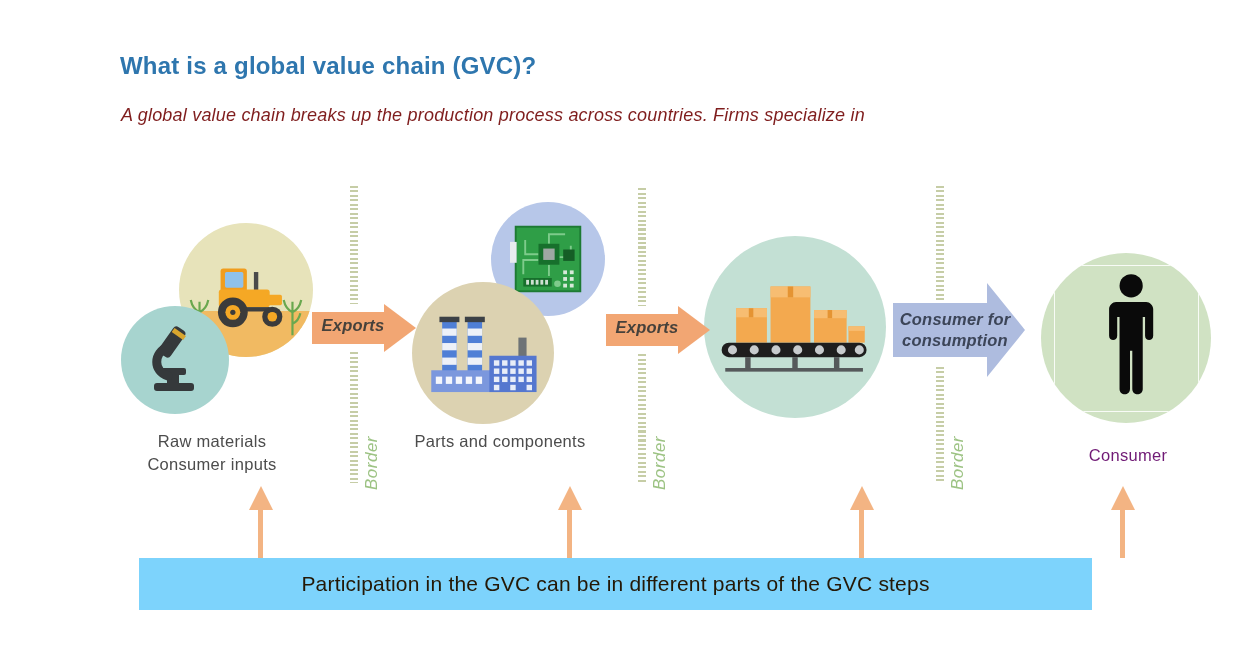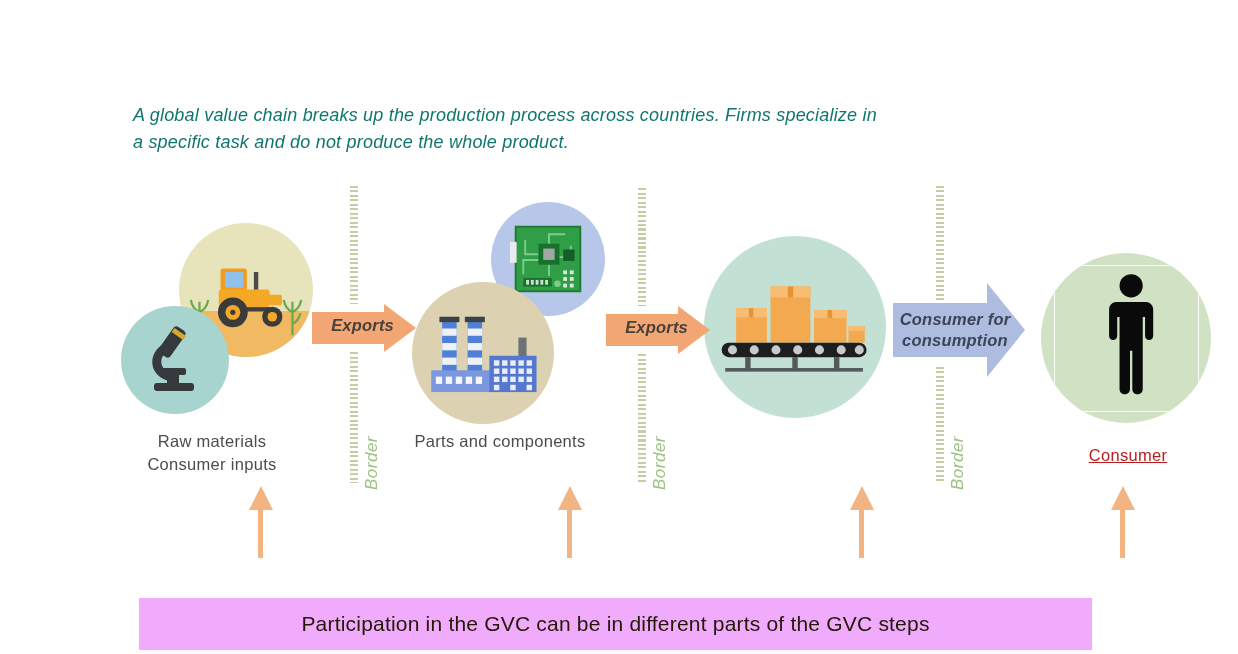--- a/index.html
+++ b/index.html
@@ -4,21 +4,21 @@
 <style>
   html,body{margin:0;padding:0;background:#ffffff;}
   .canvas{
     position:relative;width:1238px;height:654px;background:#ffffff;overflow:hidden;
     font-family:"Liberation Sans", sans-serif;
   }
   .title{
     position:absolute;left:120px;top:52px;font-size:24px;font-weight:bold;color:#2e76ae;letter-spacing:.2px;
   }
   .subtitle{
-    position:absolute;left:133px;top:102px;font-size:18px;font-style:italic;color:#0f766e;line-height:27px;letter-spacing:.2px;
+    position:absolute;left:121px;top:102px;font-size:18px;font-style:italic;color:#7f1d1d;line-height:27px;letter-spacing:.2px;
   }
   .circle{position:absolute;border-radius:50%;overflow:hidden;}
   .c-tractor{left:179px;top:223px;width:134px;height:134px;background:#e7e3ba;z-index:1;}
   .c-tractor .ground{position:absolute;left:0;right:0;top:66%;bottom:0;background:#f1ba62;}
   .c-tractor svg{position:absolute;left:10px;bottom:16px;width:114px;}
   .c-micro{left:121px;top:306px;width:108px;height:108px;background:#a7d4cf;z-index:3;}
   .c-micro svg{position:absolute;left:24px;top:16px;width:60px;}
   .c-circuit{left:491px;top:202px;width:114px;height:114px;background:#b7c7e9;z-index:1;}
   .c-circuit svg{position:absolute;left:19px;top:19px;width:76px;}
   .c-factory{left:412px;top:282px;width:142px;height:142px;background:#dcd2b1;z-index:3;}
@@ -27,21 +27,21 @@
   .c-goods svg{position:absolute;left:14px;top:36px;width:154px;}
   .c-consumer{left:1041px;top:253px;width:170px;height:170px;background:#d0e2c3;}
   .c-consumer .frame{position:absolute;left:13px;top:12px;width:143px;height:145px;border:1.5px solid rgba(255,255,255,.85);}
   .c-consumer svg{position:absolute;left:53px;top:20px;height:130px;}
   .step-label{
     position:absolute;text-align:center;font-size:16.5px;color:#4c4c4c;line-height:23px;letter-spacing:.3px;
   }
   .lbl-1{left:122px;top:430px;width:180px;}
   .lbl-2{left:385px;top:430px;width:230px;}
   .lbl-3{left:705px;top:440px;width:180px;}
-  .lbl-4{left:1038px;top:444px;width:180px;color:#b91c1c;text-decoration:underline;}
+  .lbl-4{left:1038px;top:444px;width:180px;color:#701a75;}
   
   .bline{
     position:absolute;width:8px;
     background-image:repeating-linear-gradient(to bottom,#c6cda6 0px,#c6cda6 2px,rgba(0,0,0,0) 2px,rgba(0,0,0,0) 4.5px);
   }
   .b1t{left:350px;top:186px;height:118px;}
   .b1b{left:350px;top:352px;height:131px;}
   .b2t{left:638px;top:188px;height:118px;}
   .b2b{left:638px;top:354px;height:129px;}
   .b3t{left:936px;top:186px;height:114px;}
@@ -57,54 +57,54 @@
   .harrow{position:absolute;z-index:4;}
   .harrow .body{position:absolute;background:#f2a673;}
   .harrow .head{position:absolute;width:0;height:0;}
   .a1{left:312px;top:304px;width:104px;height:48px;}
   .a1 .body{left:0;top:8px;width:72px;height:32px;}
   .a1 .head{left:72px;top:0;border-top:24px solid rgba(0,0,0,0);border-bottom:24px solid rgba(0,0,0,0);border-left:32px solid #f2a673;}
   .a2{left:606px;top:306px;width:104px;height:48px;}
   .a2 .body{left:0;top:8px;width:72px;height:32px;}
   .a2 .head{left:72px;top:0;border-top:24px solid rgba(0,0,0,0);border-bottom:24px solid rgba(0,0,0,0);border-left:32px solid #f2a673;}
   .harrow .alabel{
-    position:absolute;left:0;top:12px;width:82px;text-align:right;
+    position:absolute;left:0;top:12px;width:82px;text-align:center;
     font-style:italic;font-weight:bold;font-size:16.5px;color:#46413b;letter-spacing:.2px;
   }
   .a3{left:893px;top:283px;width:134px;height:94px;}
   .a3 .body{left:0;top:20px;width:94px;height:54px;background:#aebcdf;}
   .a3 .head{left:94px;top:0;border-top:47px solid rgba(0,0,0,0);border-bottom:47px solid rgba(0,0,0,0);border-left:38px solid #aebcdf;}
   .a3 .alabel{
     position:absolute;left:4px;top:26px;width:116px;text-align:center;
     font-style:italic;font-weight:bold;font-size:16.5px;color:#3c4558;line-height:21px;letter-spacing:.2px;
   }
   
   .banner{
-    position:absolute;left:139px;top:558px;width:953px;height:52px;background:#f0abfc;margin-top:40px;
+    position:absolute;left:139px;top:558px;width:953px;height:52px;background:#7dd3fc;
   }
   .banner .btxt{
     width:100%;text-align:center;line-height:52px;font-size:21px;color:#241806;letter-spacing:.2px;
   }
   
   .uarrow-stem{position:absolute;width:5px;top:508px;height:50px;background:#f3b483;}
   .uarrow-head{position:absolute;width:0;height:0;top:486px;
     border-left:12px solid rgba(0,0,0,0);border-right:12px solid rgba(0,0,0,0);border-bottom:24px solid #f3b483;}
   .u1s{left:258px;} .u1h{left:249px;}
   .u2s{left:567px;} .u2h{left:558px;}
   .u3s{left:859px;} .u3h{left:850px;}
   .u4s{left:1120px;} .u4h{left:1111px;}
 </style>
 </head>
 <body>
 
 <div class="canvas">
 
+  <div class="title">What is a global value chain (GVC)?</div>
   <div class="subtitle">
     <div>A global value chain breaks up the production process across countries. Firms specialize in</div>
-    <div>a specific task and do not produce the whole product.</div>
   </div>
 
   <div class="circle c-tractor">
     <div class="ground"></div>
     <span>
       <svg viewBox="0 0 130 95">
         <g stroke="#6aa84f" stroke-width="2.5" fill="none">
           <path d="M12 88 V50 M12 62 Q4 58 2 48 M12 62 Q20 58 22 48 M12 75 Q5 72 3 63"></path>
           <path d="M118 88 V50 M118 62 Q110 58 108 48 M118 62 Q126 58 128 48 M118 75 Q125 72 127 63"></path>
         </g>

